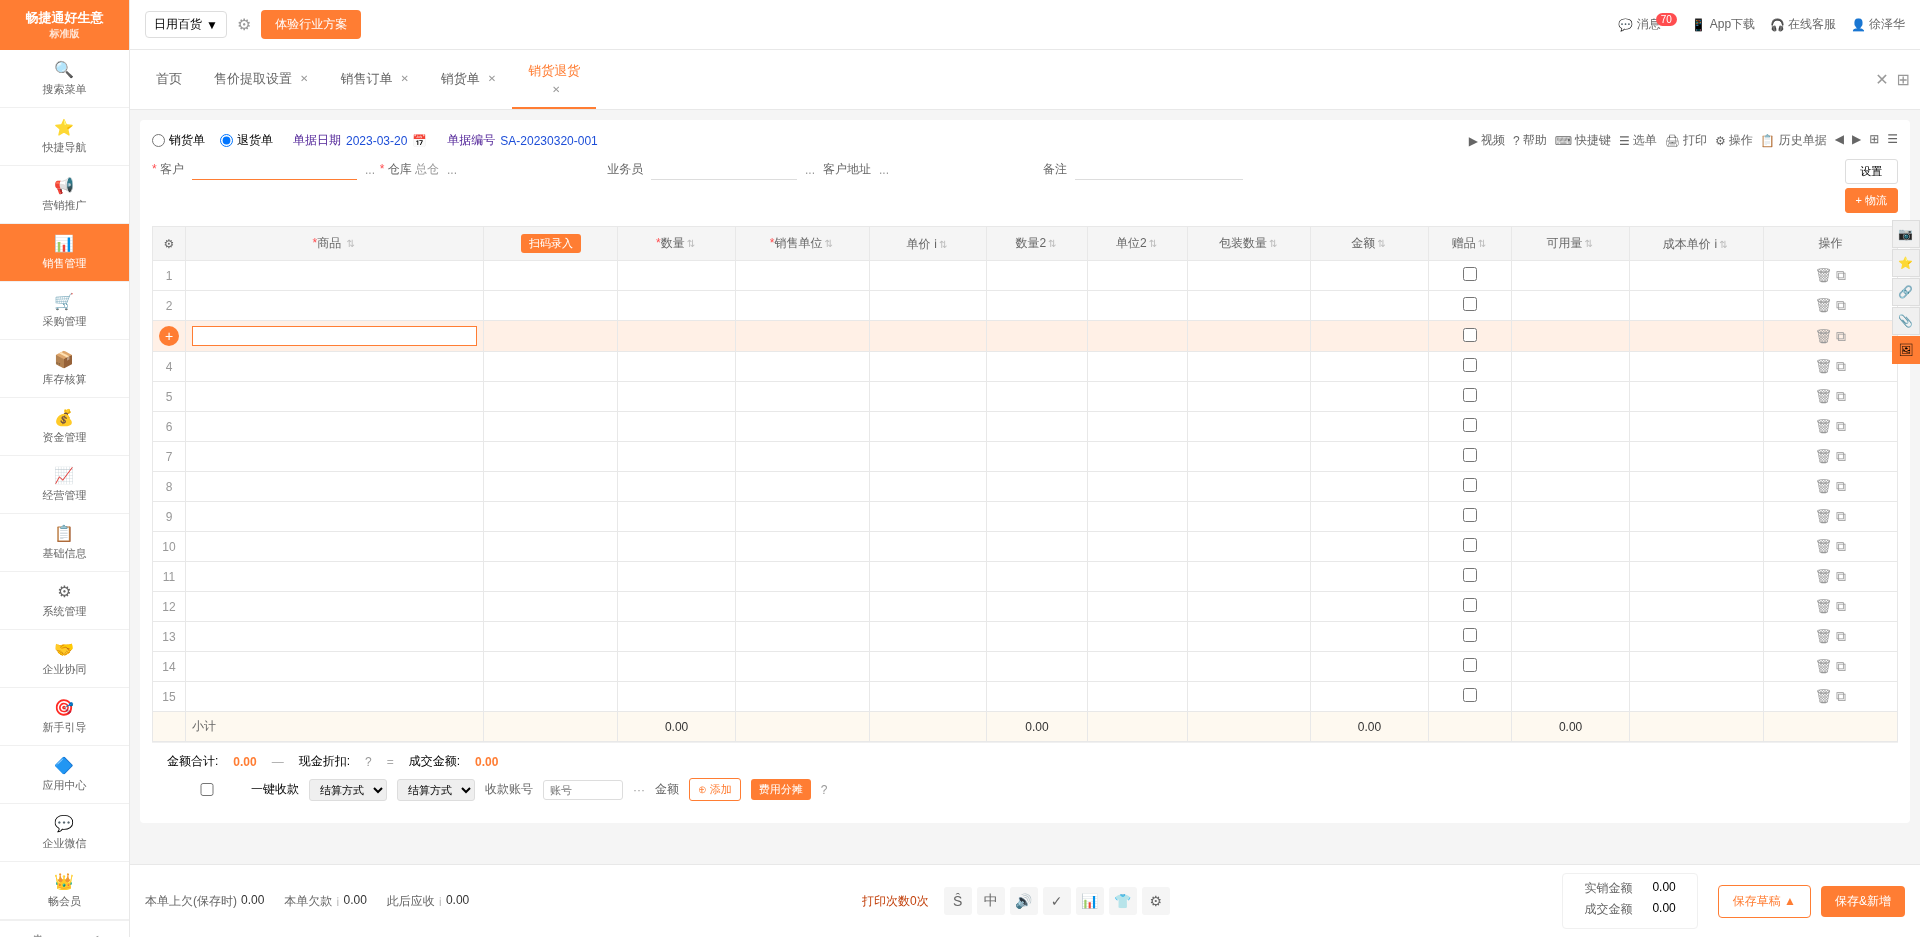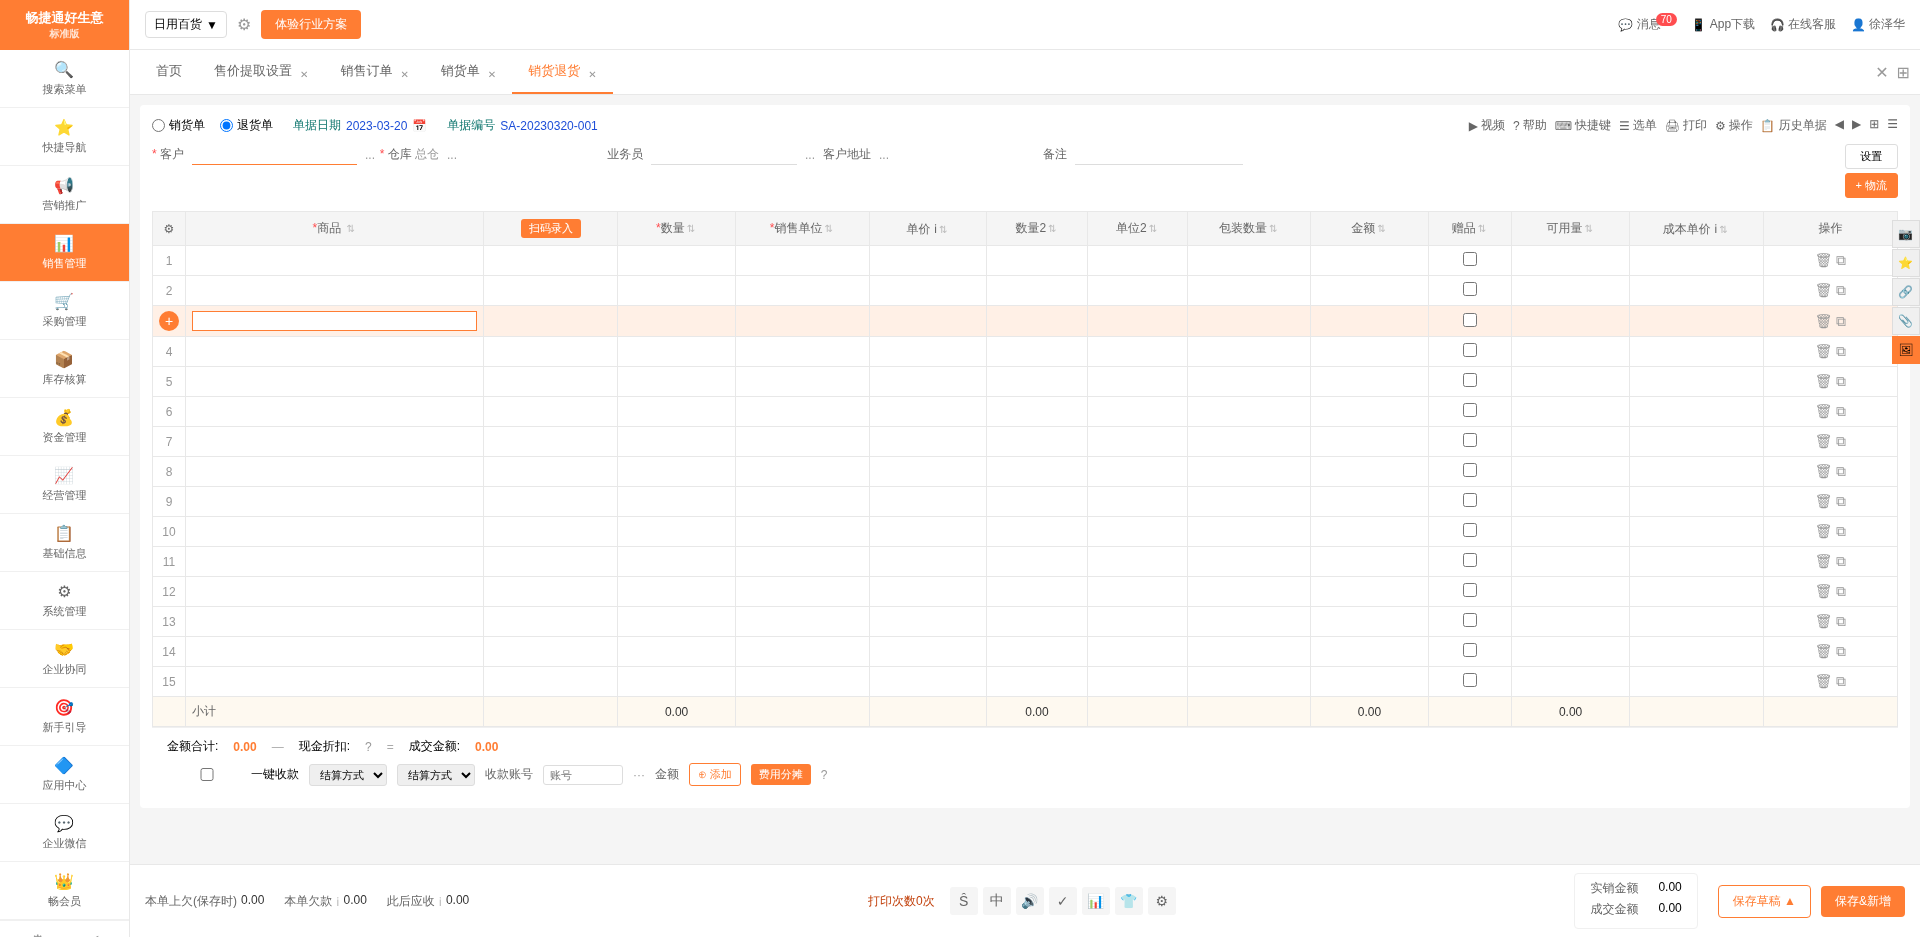--- a/index.html
+++ b/index.html
@@ -23,37 +23,37 @@
     .topbar-left { display: flex; align-items: center; gap: 10px; }
     .topbar-select { border: 1px solid #ddd; border-radius: 4px; padding: 4px 8px; font-size: 12px; display: flex; align-items: center; gap: 4px; cursor: pointer; }
     .topbar-gear { font-size: 16px; color: #999; cursor: pointer; }
     .topbar-btn { background: #ff7d33; color: #fff; border: none; border-radius: 4px; padding: 6px 14px; font-size: 12px; cursor: pointer; }
     .topbar-right { display: flex; align-items: center; gap: 15px; font-size: 12px; color: #666; }
     .topbar-right .badge { background: #ff4d4f; color: #fff; border-radius: 10px; padding: 1px 5px; font-size: 10px; margin-left: -8px; margin-top: -10px; }
     .topbar-msg { display: flex; align-items: center; gap: 3px; cursor: pointer; }
 
     
     .tabs { display: flex; align-items: center; background: #fff; border-bottom: 1px solid #e8e8e8; padding: 0 10px; flex-shrink: 0; }
-    .tab { padding: 12px 16px; font-size: 13px; cursor: pointer; color: #666; border-bottom: 2px solid transparent; display: flex; align-items: flex-end; gap: 4px; }
-    .tab.active { color: #ff7d33; border-bottom-color: #ff7d33; }
+    .tab { padding: 12px 16px; font-size: 13px; cursor: pointer; color: #666; border-bottom: 2px solid transparent; display: flex; align-items: center; gap: 4px; }
+    .tab.active { color: #ff7d33; border-bottom-color: #ff7d33; flex-direction: column; }
     .tab .close { font-size: 10px; color: #999; margin-left: 4px; }
     .tabs-end { margin-left: auto; display: flex; gap: 8px; }
     .tabs-end .icon-btn { font-size: 16px; color: #999; cursor: pointer; }
 
     
     .content { flex: 1; overflow: auto; background: #f5f5f5; padding: 10px; }
     .form-card { background: #fff; border-radius: 4px; padding: 12px; }
 
     
     .form-header { display: flex; align-items: center; gap: 20px; margin-bottom: 10px; font-size: 12px; }
     .radio-group { display: flex; gap: 15px; }
     .radio-item { display: flex; align-items: center; gap: 4px; cursor: pointer; }
     .form-meta { display: flex; align-items: center; gap: 20px; }
     .form-meta-item { display: flex; align-items: center; gap: 5px; }
-    .form-meta-item label { color: #0f766e; }
+    .form-meta-item label { color: #4c1d95; }
     .form-meta-item .value { color: #1d4ed8; font-weight: 500; }
     .form-actions { margin-left: auto; display: flex; gap: 8px; font-size: 12px; color: #666; }
     .form-action-item { display: flex; align-items: center; gap: 3px; cursor: pointer; }
 
     
     .form-fields { display: flex; gap: 20px; margin-bottom: 10px; flex-wrap: wrap; }
     .field-group { display: flex; align-items: center; gap: 8px; flex: 1; min-width: 200px; }
     .field-group label { color: #666; white-space: nowrap; }
     .field-input { flex: 1; border: none; border-bottom: 1px solid #ddd; padding: 3px 5px; font-size: 12px; outline: none; color: #333; }
     .field-dots { color: #999; cursor: pointer; }
@@ -722,21 +722,21 @@
         <div class="bottom-toolbar-icon">Ŝ</div>
         <div class="bottom-toolbar-icon">中</div>
         <div class="bottom-toolbar-icon">🔊</div>
         <div class="bottom-toolbar-icon">✓</div>
         <div class="bottom-toolbar-icon">📊</div>
         <div class="bottom-toolbar-icon">👕</div>
         <div class="bottom-toolbar-icon">⚙</div>
       </div>
     </div>
     <div style="display:flex;align-items:center;gap:10px;">
-      <div style="background:#fff;border:1px solid #f0f0f0;border-radius:4px;padding:6px 15px;font-size:12px;margin-right:10px;">
+      <div style="background:#fff;border:1px solid #f0f0f0;border-radius:4px;padding:6px 21px;font-size:12px;margin-right:10px;">
         <div class="summary-row">
           <span style="color:#666;">实销金额</span>
           <span style="font-weight:500;">0.00</span>
         </div>
         <div class="summary-row">
           <span style="color:#666;">成交金额</span>
           <span style="font-weight:500;">0.00</span>
         </div>
       </div>
       <button class="save-draft-btn">

